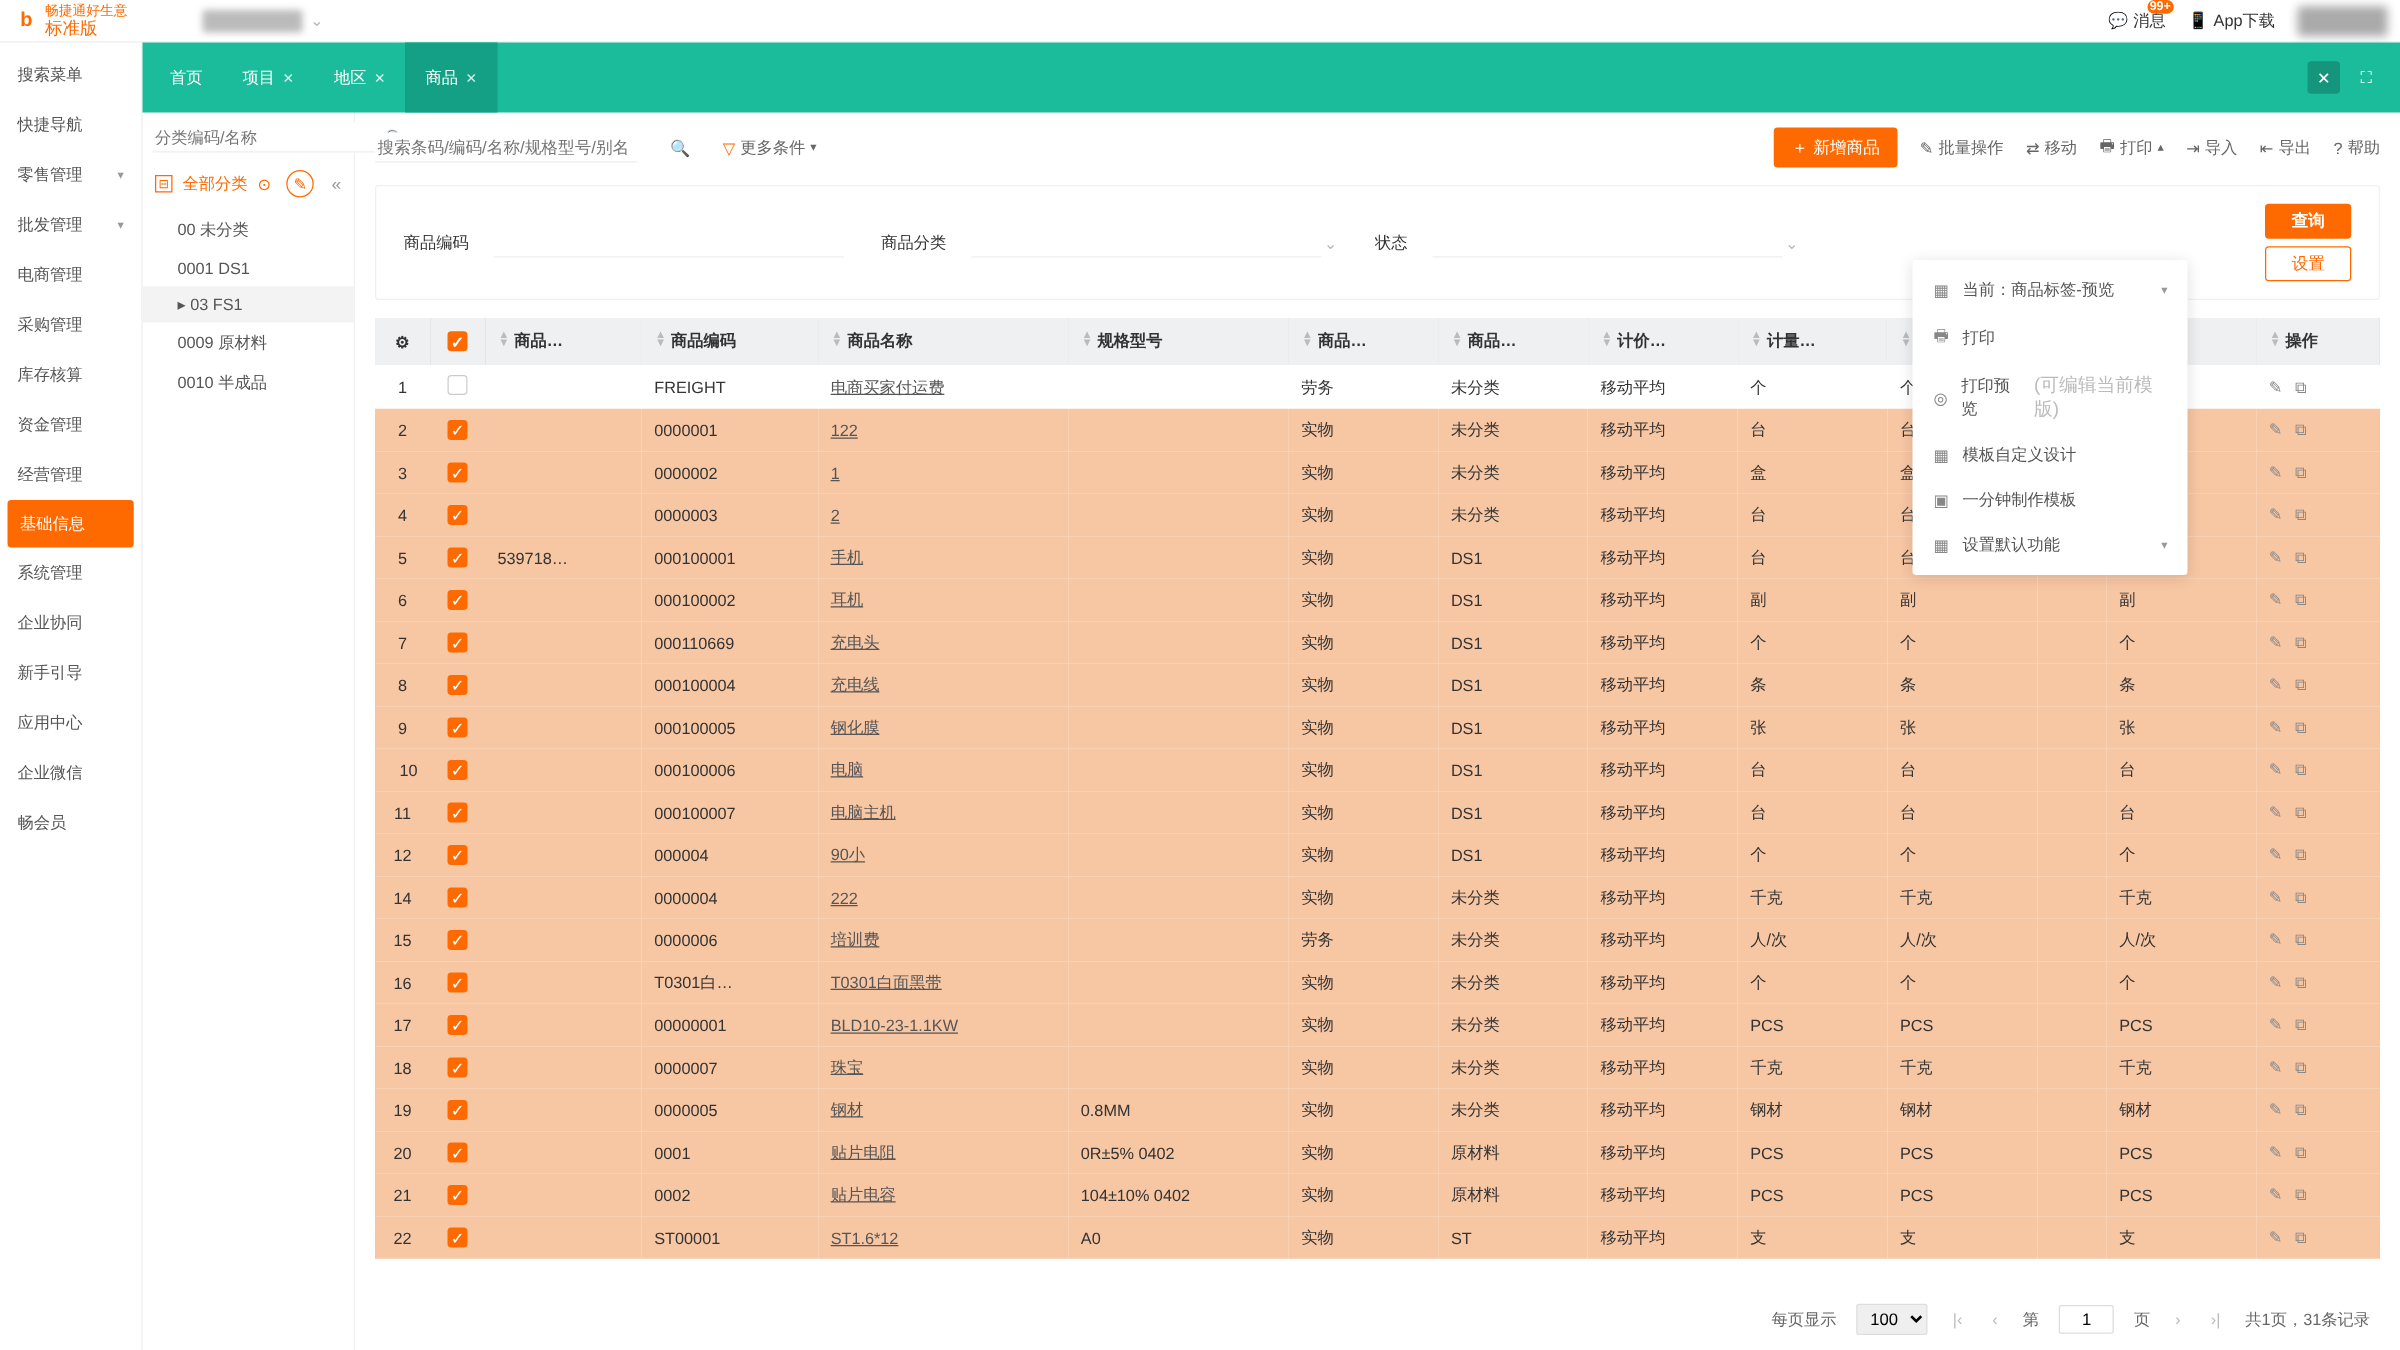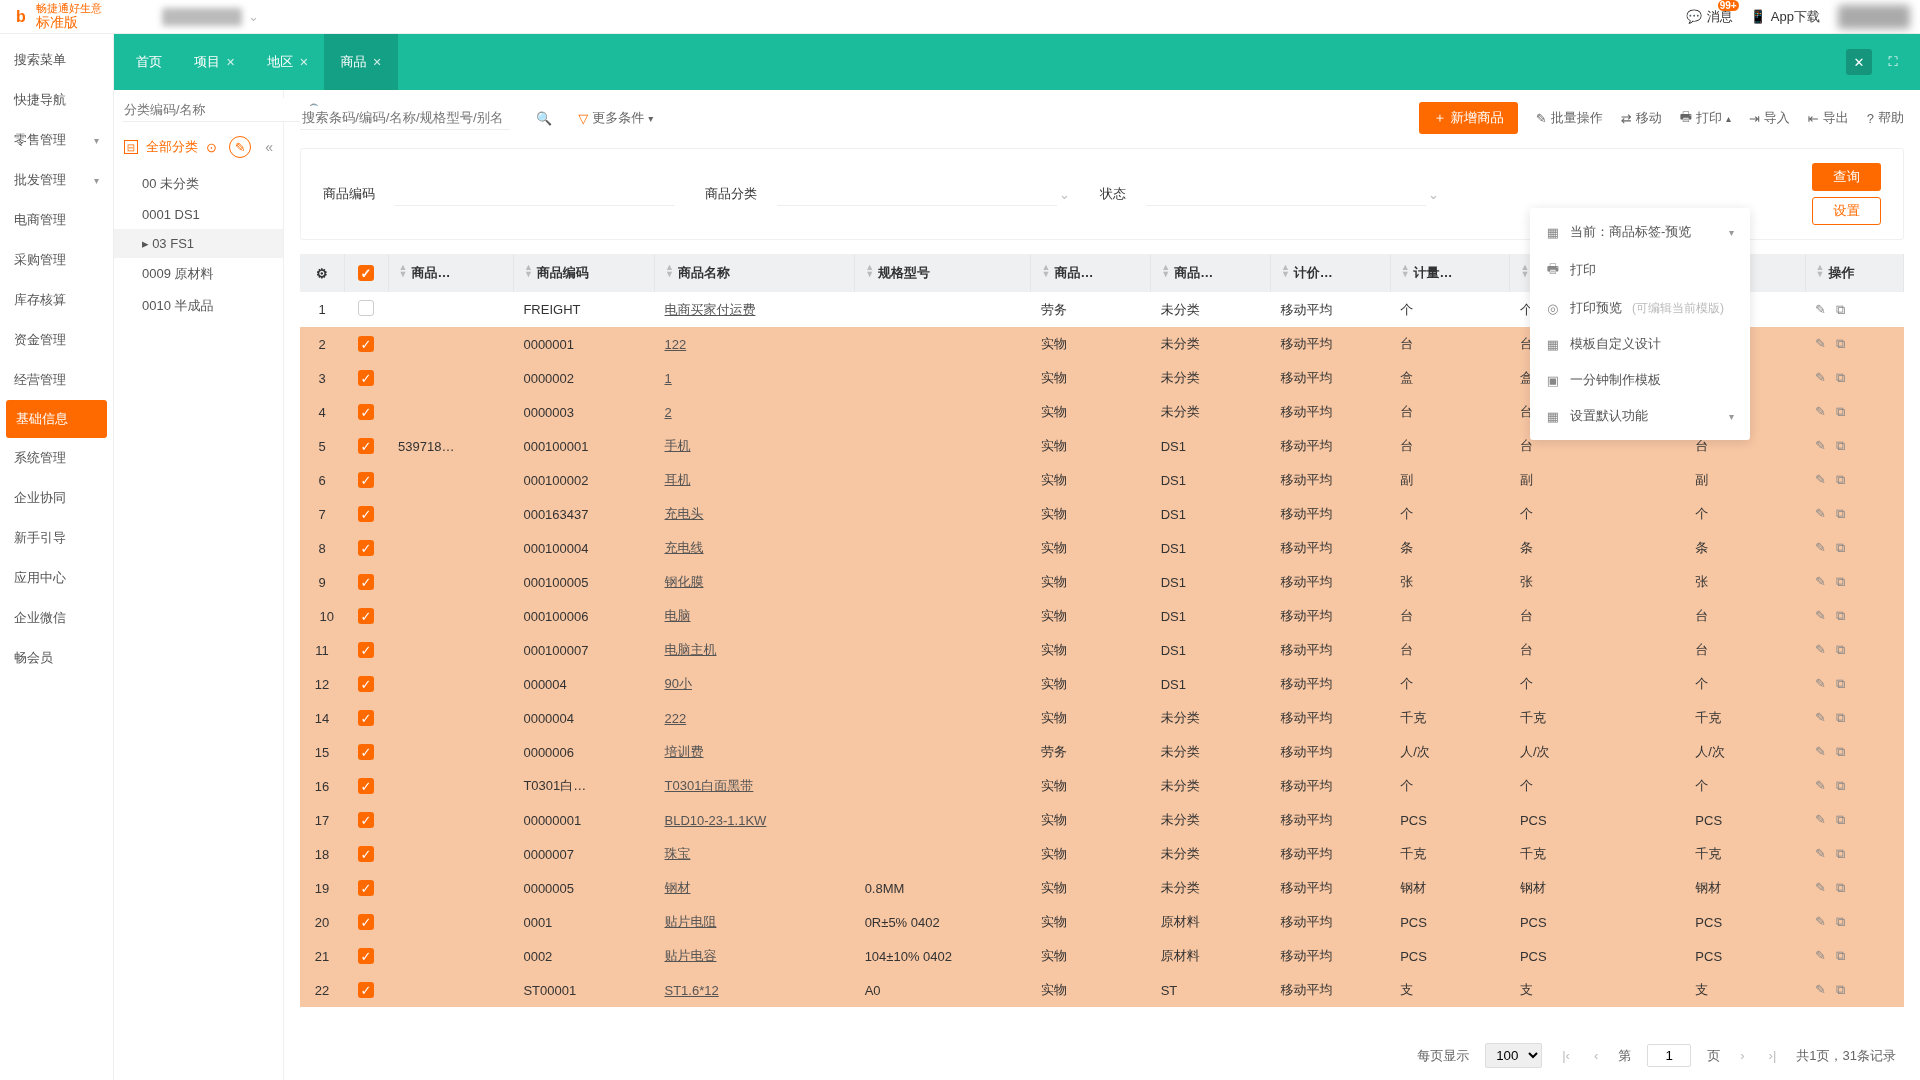--- a/index.html
+++ b/index.html
@@ -54,27 +54,27 @@
     .toolbar input { border: none; border-bottom: 1px solid #eee; padding: 4px 2px; width: 210px; outline: none; }
     .tool-link { display: flex; align-items: center; gap: 4px; cursor: pointer; color: #666; }
     .tool-icon { color: #ff6a00; }
     .toolbar-right { margin-left: auto; display: flex; gap: 18px; align-items: center; }
     .btn-primary { background: #ff6a00; color: #fff; border: none; padding: 7px 14px; border-radius: 3px; cursor: pointer; display: flex; align-items: center; gap: 4px; }
 
     .filters { margin: 8px 16px 14px; border: 1px solid #f0f0f0; border-radius: 3px; padding: 14px 22px; display: flex; gap: 30px; align-items: center; position: relative; }
     .filter-field { display: flex; align-items: center; gap: 20px; }
     .filter-field input { border: none; border-bottom: 1px solid #eee; padding: 4px; width: 280px; outline: none; }
     .filter-actions { margin-left: auto; display: flex; flex-direction: column; gap: 6px; }
-    .btn-query { background: #ff6a00; color: #fff; border: none; padding: 5px 4px; border-radius: 3px; cursor: pointer; }
+    .btn-query { background: #ff6a00; color: #fff; border: none; padding: 5px 4px; border-radius: 3px; cursor: pointer; font-weight: bold; }
     .btn-set { background: #fff; color: #ff6a00; border: 1px solid #ff6a00; padding: 4px 20px; border-radius: 3px; cursor: pointer; }
     .field-caret { color: #bbb; margin-left: -18px; pointer-events: none; }
 
     .dropdown-menu { position: absolute; right: 170px; top: 118px; width: 220px; background: #fff; box-shadow: 0 2px 12px rgba(0,0,0,0.12); border-radius: 3px; z-index: 30; padding: 6px 0; }
     .dd-item { padding: 9px 16px; display: flex; align-items: center; gap: 10px; cursor: pointer; color: #555; }
-    .dd-sub { color: #bbb; font-size: 12px; }
+    .dd-sub { color: #bbb; font-size: 15px; }
     .dd-caret { margin-left: auto; font-size: 10px; color: #999; }
     .dd-icon { width: 14px; text-align: center; color: #888; }
 
     .tablewrap { flex: 1; overflow: auto; margin: 0 16px; }
     table { width: 100%; border-collapse: collapse; font-size: 13px; }
     thead th { background: #eef0f1; text-align: left; padding: 10px 10px; font-weight: bold; border-right: 1px solid #e4e6e8; position: sticky; top: 0; white-space: nowrap; }
     thead th .sort { color: #bbb; font-size: 9px; margin-right: 4px; display: inline-block; line-height: 0.8; }
     tbody td { padding: 8px 10px; border-bottom: 0; white-space: nowrap; }
     tbody tr { height: 32px; }
     tbody tr.sel { background: #f7c6a3; }
@@ -463,21 +463,21 @@
                       <div class="row-act">
                         <span>✎</span>
                         <span>⧉</span>
                       </div>
                     </td>
                   </tr>
                   <tr class="sel">
                     <td style="text-align:center">7</td>
                     <td style="text-align:center"><span class="chk on">✓</span></td>
                     <td></td>
-                    <td>000163437</td>
+                    <td>000110669</td>
                     <td><span class="linkcell">充电头</span></td>
                     <td></td>
                     <td>实物</td>
                     <td>DS1</td>
                     <td>移动平均</td>
                     <td>个</td>
                     <td>个</td>
                     <td></td>
                     <td>个</td>
                     <td>

